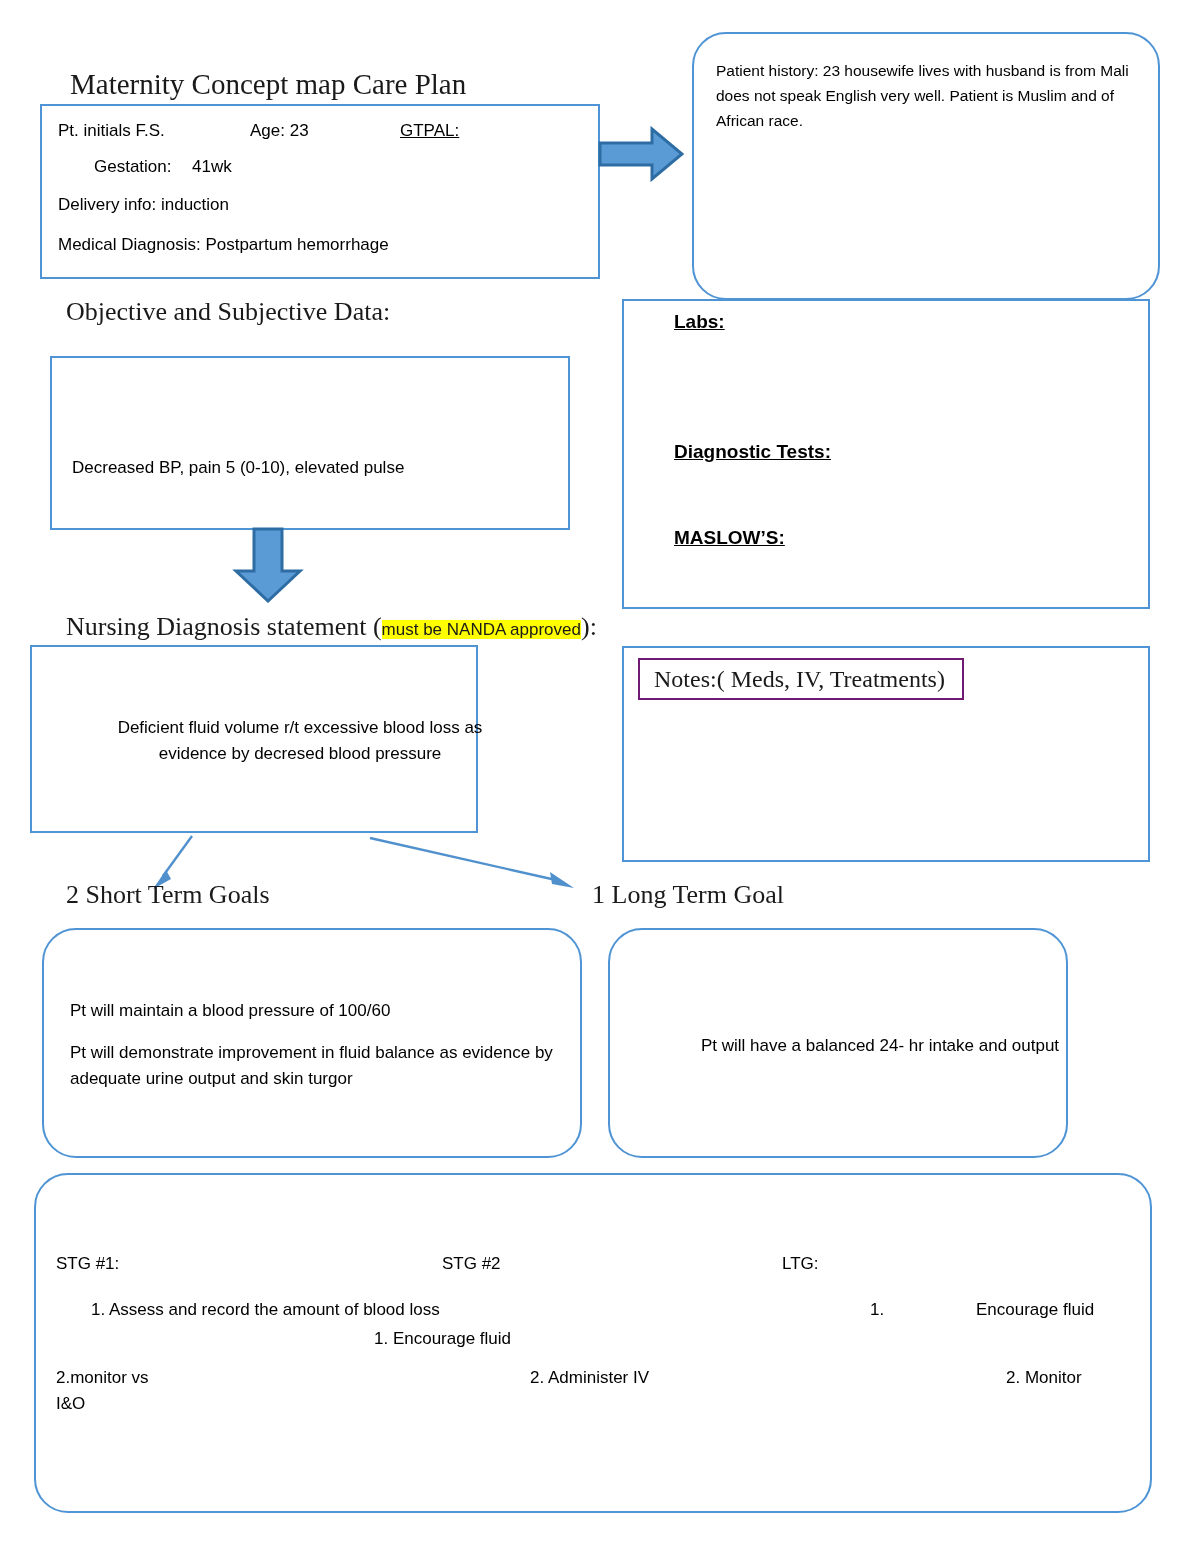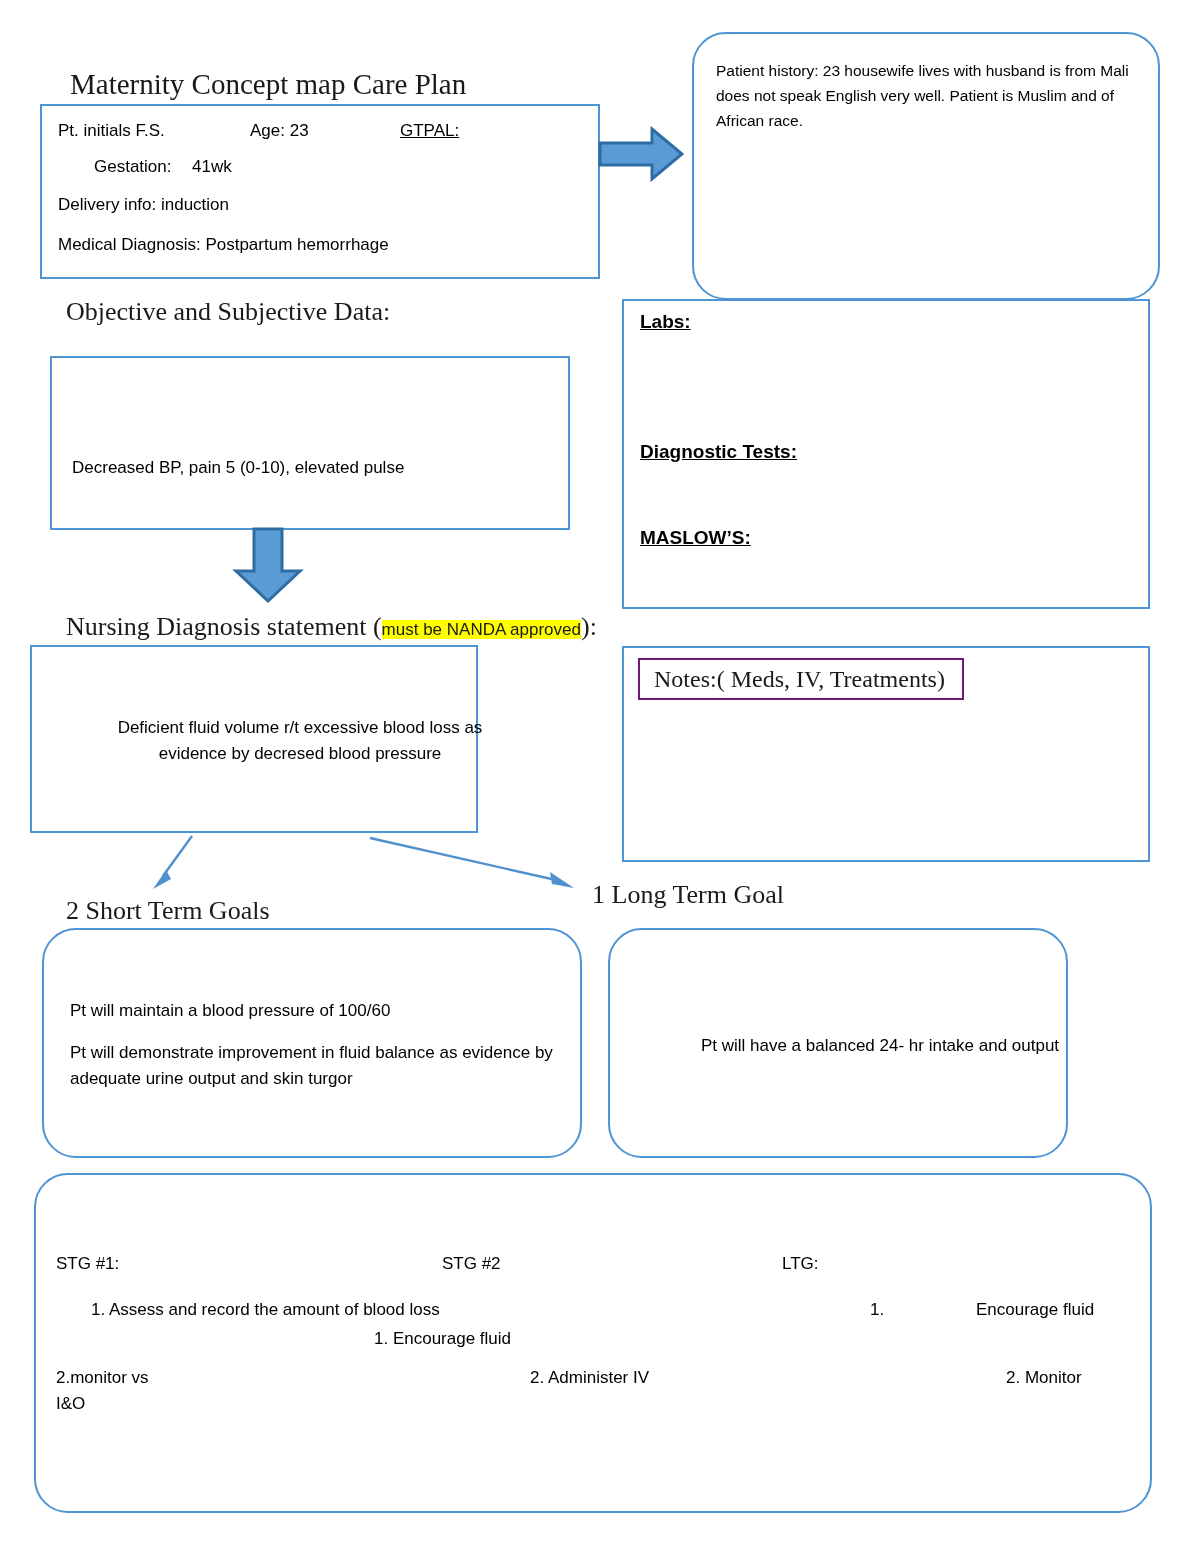--- a/index.html
+++ b/index.html
@@ -58,20 +58,21 @@
     font-weight: bold;
   }
 
   .underline-head {
     font-weight: bold;
     font-size: 19px;
     text-decoration: underline;
     font-family: "Liberation Sans", sans-serif;
     position: absolute;
     color: #000;
+    margin-left: 34px;
   }
 
   .hl {
     background: #ffff00;
     font-size: 17px;
     font-family: Liberation Sans, sans-serif;
   }
 
   
   .notes-label {
@@ -161,21 +162,21 @@
   <svg class="arrow-svg" style="left:140px; top:832px;" width="70" height="62" viewBox="0 0 70 62">
     <line x1="52" y1="4" x2="23" y2="44" stroke="#4f90cd" stroke-width="2.4"></line>
     <polygon points="13,57 26,38 31,47" fill="#4f90cd"></polygon>
   </svg>
 
   <svg class="arrow-svg" style="left:366px; top:832px;" width="216" height="66" viewBox="0 0 216 66">
     <line x1="4" y1="6" x2="190" y2="48" stroke="#4f90cd" stroke-width="2.4"></line>
     <polygon points="208,56 184,40 186,52" fill="#4f90cd"></polygon>
   </svg>
 
-  <div class="serif-head" style="left:66px; top:880px;margin-top:16px;">2 Short Term Goals</div>
+  <div class="serif-head" style="left:66px; top:880px;">2 Short Term Goals</div>
   <div class="serif-head" style="left:592px; top:880px;">1 Long Term Goal</div>
 
   <div class="box box-round" style="left:42px; top:928px; width:540px; height:230px;">
     <div class="body-txt" style="left:26px; top:68px; width:490px;">Pt will maintain a blood pressure of 100/60</div>
     <div class="body-txt" style="left:26px; top:110px; width:490px;">Pt will demonstrate improvement in fluid balance as evidence by adequate urine output and skin turgor</div>
   </div>
 
   <div class="box box-round" style="left:608px; top:928px; width:460px; height:230px;">
     <div class="body-txt" style="left:0; top:103px; width:540px; text-align:center;">Pt will have a balanced 24- hr intake and output</div>
   </div>

